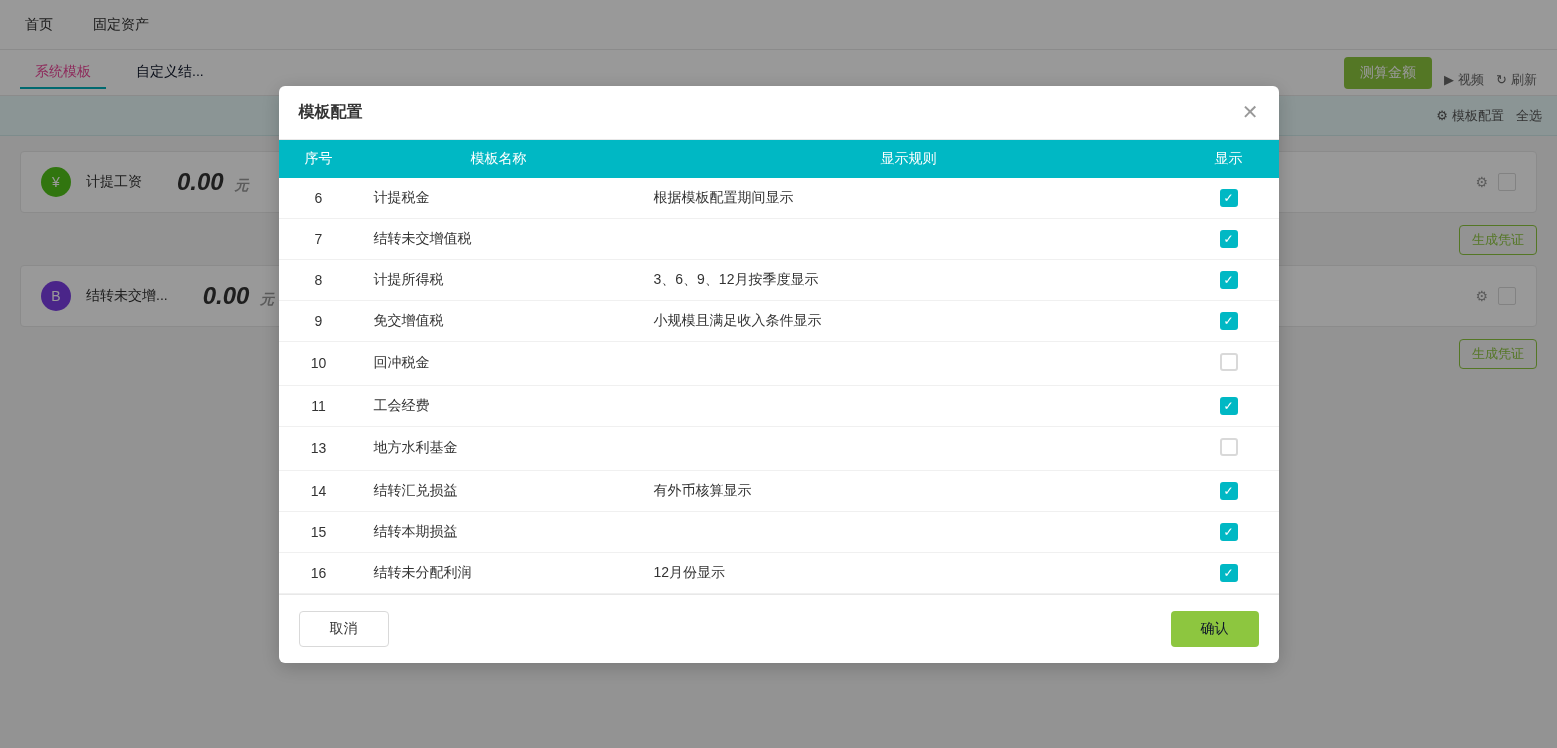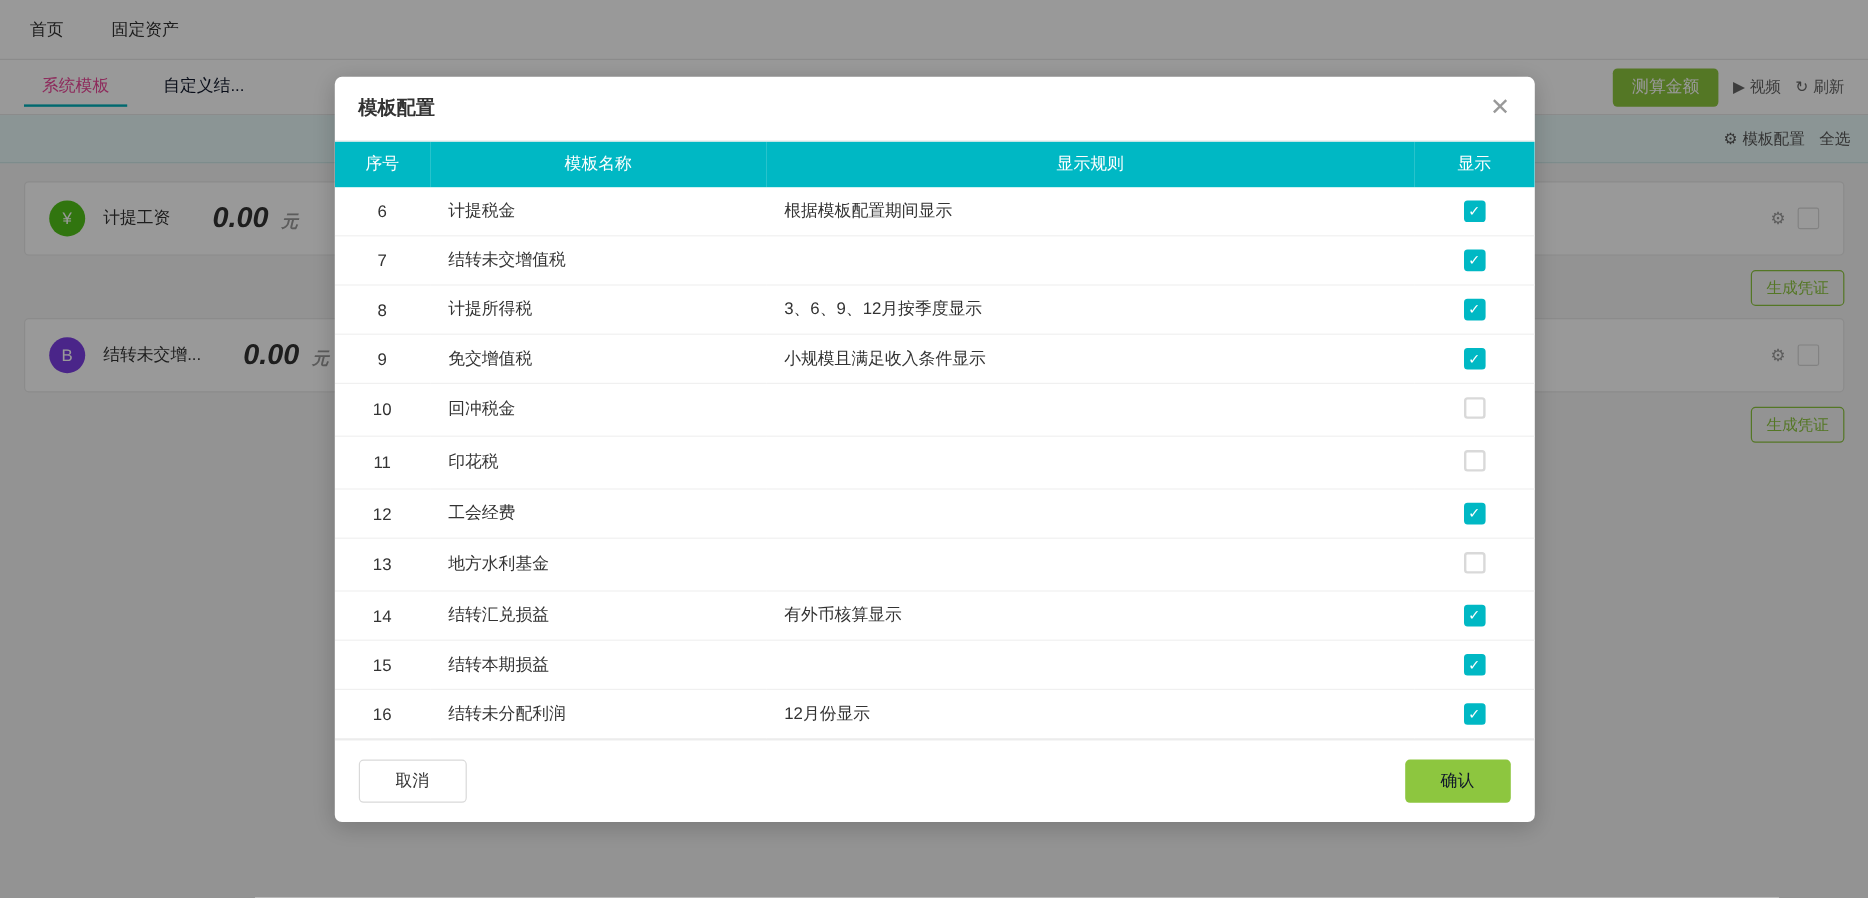--- a/index.html
+++ b/index.html
@@ -60,21 +60,21 @@
     }
     .tab-btn.active {
       color: #ec4899;
       border-bottom: 2px solid #00b0b9;
     }
 
     
     .right-toolbar {
       margin-left: auto;
       display: flex;
-      align-items: center;
+      align-items: flex-end;
       gap: 12px;
     }
     .btn-calculate {
       background: #8dc63f;
       color: #fff;
       border: none;
       border-radius: 4px;
       padding: 7px 16px;
       font-size: 14px;
       cursor: pointer;
@@ -444,26 +444,20 @@
               <td style="text-align: center;"><span class="custom-checkbox checked" style="cursor: pointer;"></span></td>
             </tr>
             <tr>
               <td>10</td>
               <td>回冲税金</td>
               <td></td>
               <td style="text-align: center;"><span class="custom-checkbox" style="cursor: pointer;"></span></td>
             </tr>
             <tr>
               <td>11</td>
-              <td>印花税</td>
-              <td></td>
-              <td style="text-align: center;"><span class="custom-checkbox" style="cursor: pointer;"></span></td>
-            </tr>
-            <tr>
-              <td>12</td>
               <td>工会经费</td>
               <td></td>
               <td style="text-align: center;"><span class="custom-checkbox checked" style="cursor: pointer;"></span></td>
             </tr>
             <tr>
               <td>13</td>
               <td>地方水利基金</td>
               <td></td>
               <td style="text-align: center;"><span class="custom-checkbox" style="cursor: pointer;"></span></td>
             </tr>

